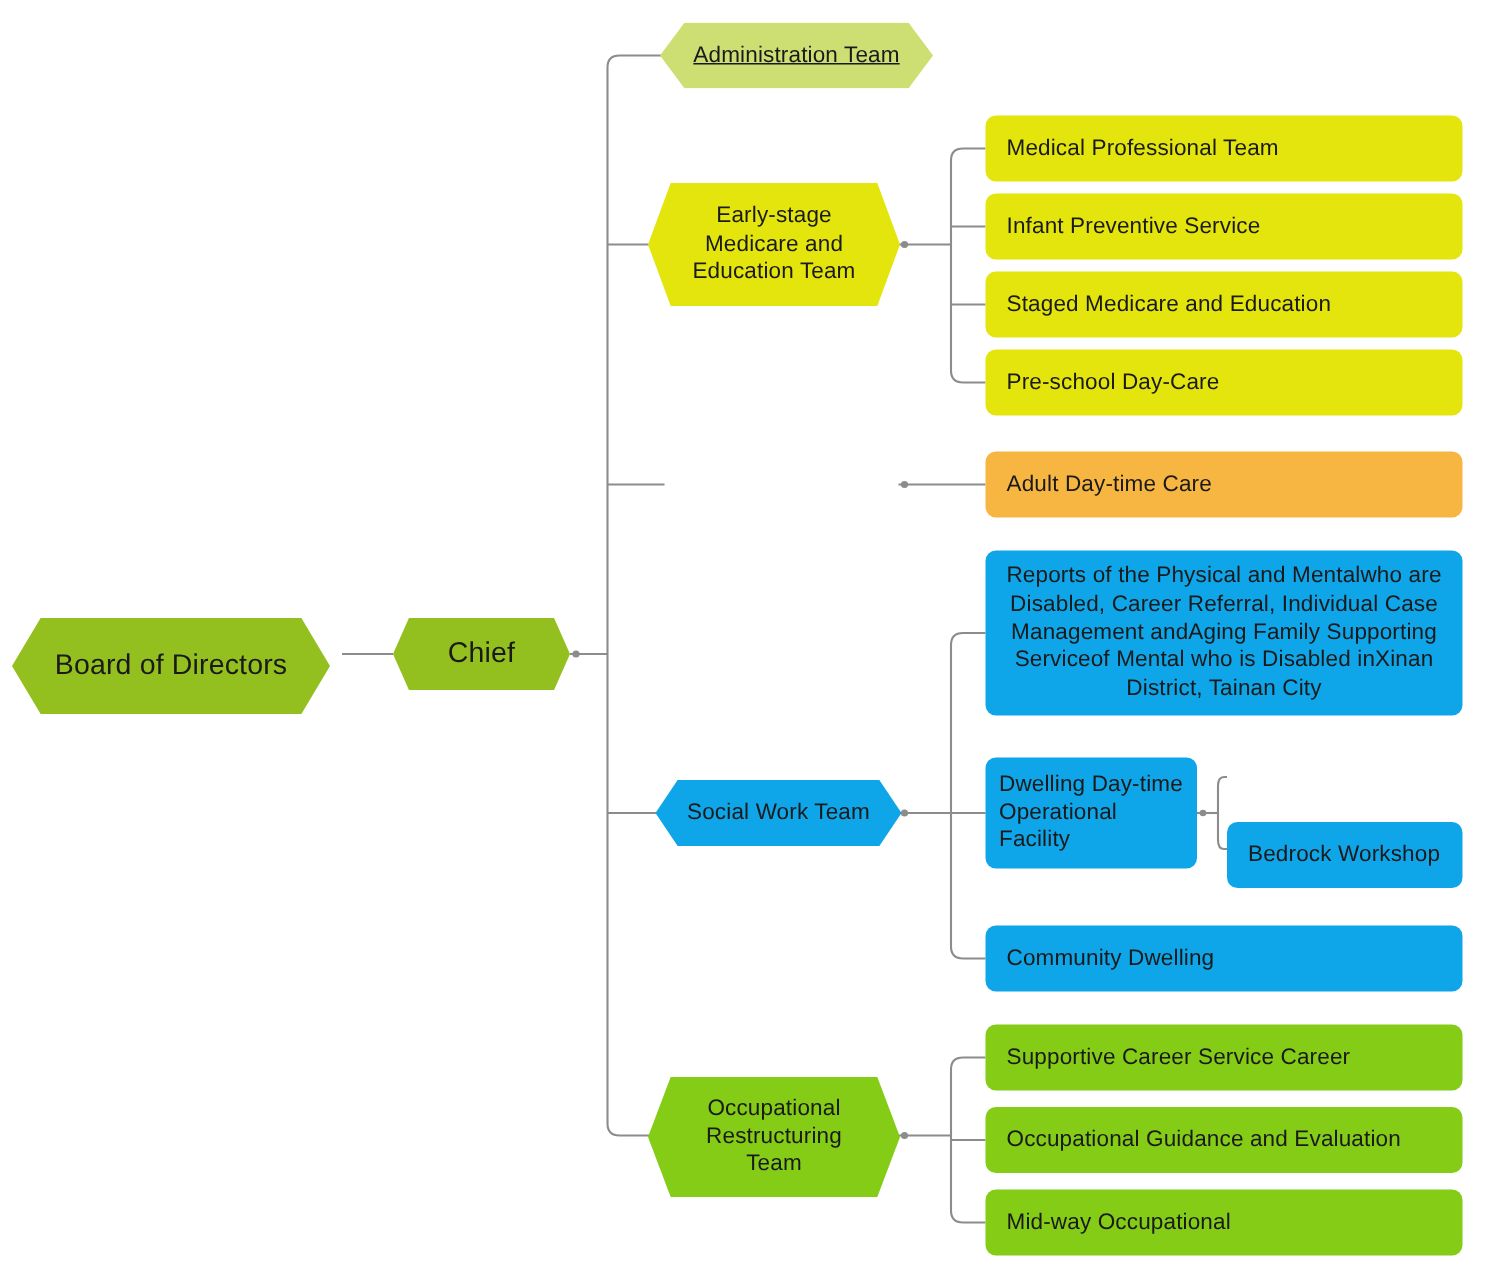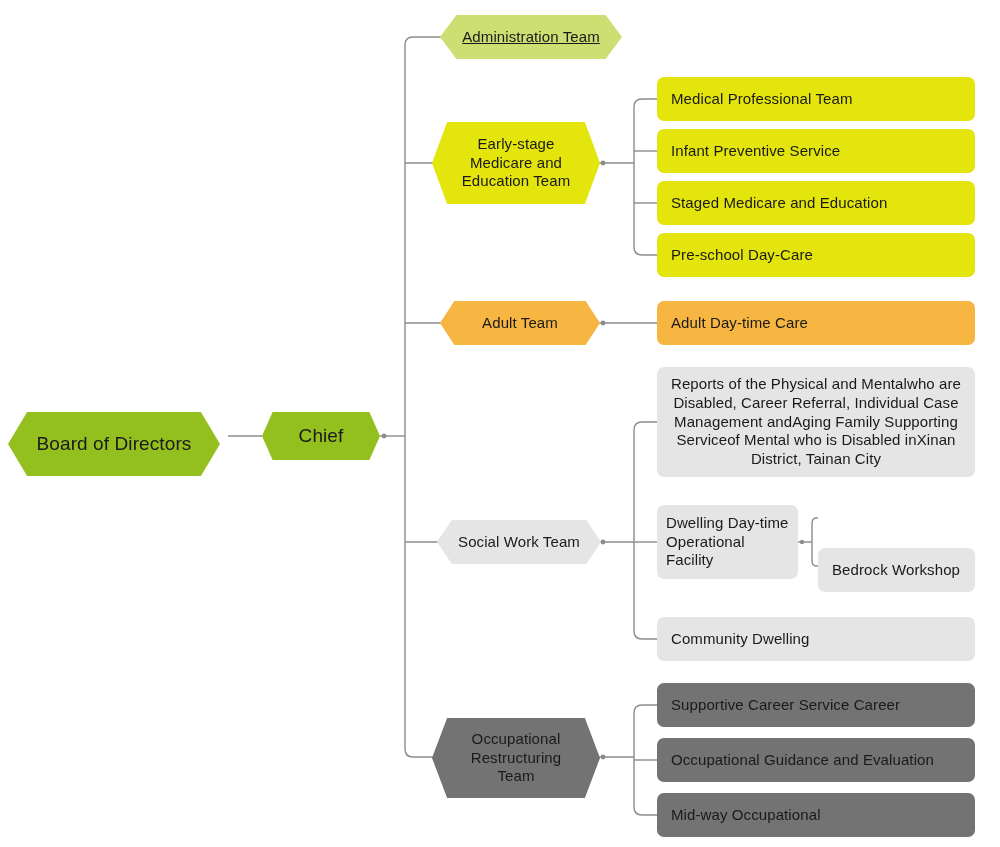--- a/index.html
+++ b/index.html
@@ -56,22 +56,22 @@
   }
   .node.hex .label {
     text-align: center;
   }
 
   
   .c-green      { background: #94c01f; }
   .c-lightgreen { background: #cddf72; }
   .c-chartreuse { background: #e3e50c; }
   .c-orange     { background: #f7b541; }
-  .c-gold       { background: #e5e5e5; }
-  .c-beige      { background: #737373; }
+  .c-gold       { background: #0ea5e9; }
+  .c-beige      { background: #84cc16; }
 
   
   .fs-19 { font-size: 19px; }
   .fs-15 { font-size: 15px; }
 </style>
 </head>
 <body>
 
 <div id="org-chart">
 
@@ -126,23 +126,20 @@
   <div class="node hex c-lightgreen fs-15" style="left:440px; top:15px; width:182px; height:44px;text-decoration:underline;">
     <span class="label">Administration Team</span>
   </div>
 
   <div class="node hex c-chartreuse fs-15" style="left:432px; top:122px; width:168px; height:82px;">
     <span class="label">Early-stage
 Medicare and
 Education Team</span>
   </div>
 
-  <div class="node hex c-orange fs-15" style="left:440px; top:301px; width:160px; height:44px;">
-    <span class="label">Adult Team</span>
-  </div>
 
   <div class="node hex c-gold fs-15" style="left:437px; top:520px; width:164px; height:44px;">
     <span class="label">Social Work Team</span>
   </div>
 
   <div class="node hex c-beige fs-15" style="left:432px; top:718px; width:168px; height:80px;">
     <span class="label">Occupational
 Restructuring
 Team</span>
   </div>

